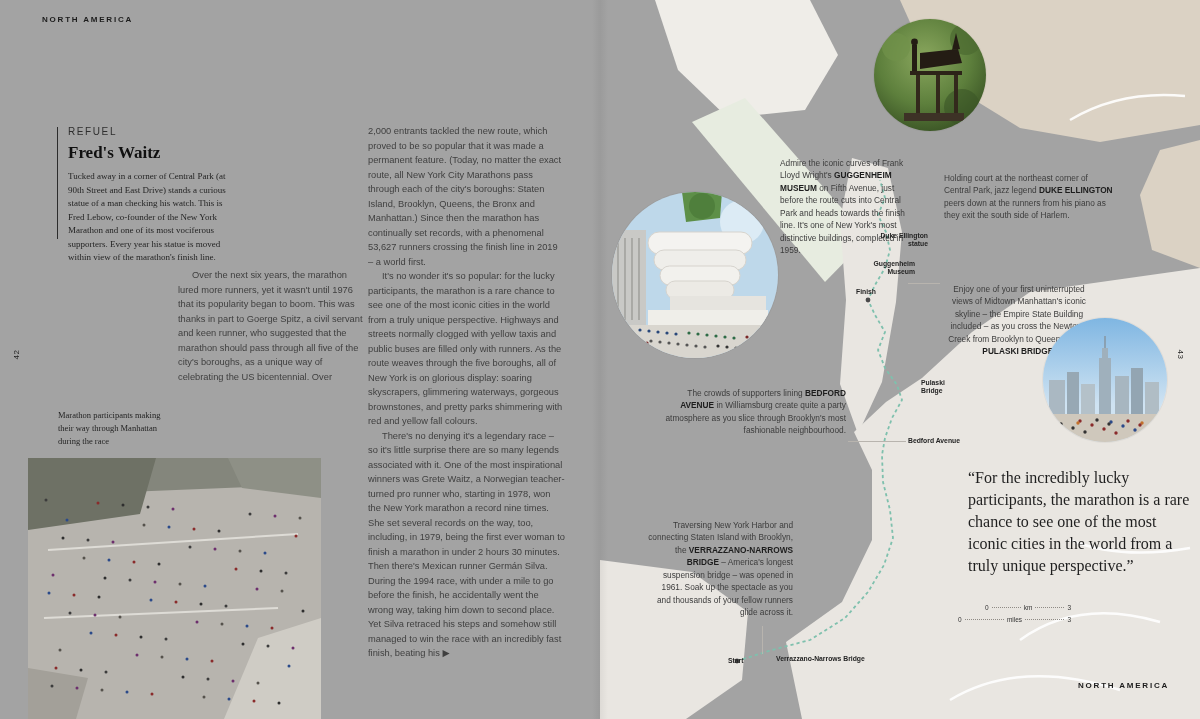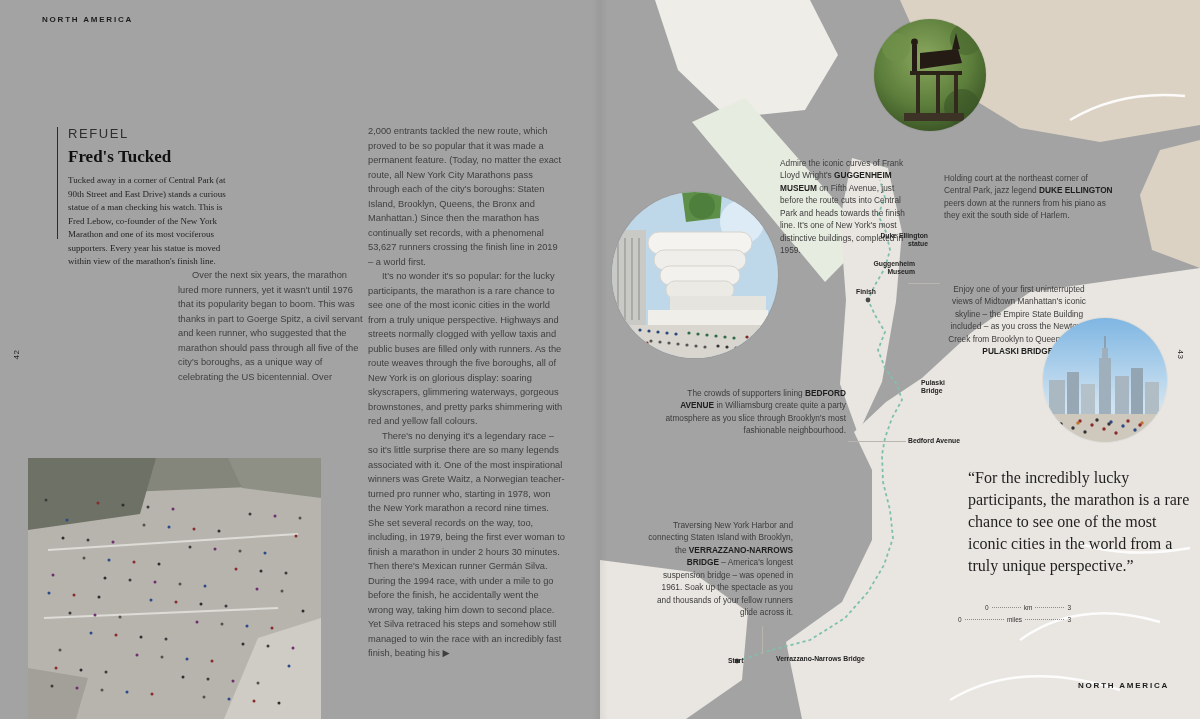--- a/index.html
+++ b/index.html
@@ -9,21 +9,21 @@
   
   .gutter{left:592px;top:0;width:16px;height:719px;
           background:linear-gradient(90deg,rgba(0,0,0,0) 0%,rgba(0,0,0,.05) 50%,rgba(0,0,0,0) 100%);}
   
   .region-head{font-size:8px;font-weight:bold;letter-spacing:1.8px;color:#1c1c1c;}
   .folio{font-size:8px;color:#222;letter-spacing:.5px;}
   .rot-l{transform:rotate(-90deg);}
   .rot-r{transform:rotate(90deg);}
   
   .vrule{width:1px;background:#2c2c2c;}
-  .kicker{font-size:13px;letter-spacing:1.6px;color:#2e2e2e;margin:0 0 6px 0;}
+  .kicker{font-size:10px;letter-spacing:1.6px;color:#2e2e2e;margin:0 0 6px 0;}
   .refuel-title{font-family:"Liberation Serif",serif;font-size:17px;font-weight:bold;color:#101010;margin:0 0 7px 0;}
   .serif-body{font-family:"Liberation Serif",serif;font-size:9px;line-height:1.5;color:#242424;margin:0;}
   
   .col p{margin:0;font-size:9.3px;line-height:1.56;color:#3f3f3f;}
   .col p.ind{text-indent:14px;}
   .photo-cap{font-family:"Liberation Serif",serif;font-size:8.5px;line-height:1.55;color:#242424;margin:0;}
   
   .cap{font-size:8.3px;line-height:1.5;color:#3c3c3c;margin:0;}
   .cap b{color:#1d1d1d;}
   .cap.right{text-align:right;}
@@ -75,28 +75,29 @@
   </svg>
 
   <div class="abs region-head" style="left:42px;top:15px;">NORTH AMERICA</div>
 
   <div class="abs folio rot-l" style="left:12px;top:350px;">42</div>
 
   <div class="abs vrule" style="left:57px;top:127px;height:112px;"></div>
 
   <div class="abs" style="left:68px;top:126px;width:162px;">
     <p class="kicker">REFUEL</p>
-    <h2 class="refuel-title">Fred's Tucked</h2>
+    <h2 class="refuel-title">Fred's Waitz</h2>
     <p class="serif-body">Tucked away in a corner of Central Park (at 90th Street and East Drive) stands a curious statue of a man checking his watch. This is Fred Lebow, co-founder of the New York Marathon and one of its most vociferous supporters. Every year his statue is moved within view of the marathon's finish line.</p>
   </div>
 
   <div class="abs col" style="left:178px;top:268px;width:192px;">
     <p class="ind">Over the next six years, the marathon lured more runners, yet it wasn't until 1976 that its popularity began to boom. This was thanks in part to Goerge Spitz, a civil servant and keen runner, who suggested that the marathon should pass through all five of the city's boroughs, as a unique way of celebrating the US bicentennial. Over</p>
   </div>
 
+  <p class="abs photo-cap" style="left:58px;top:409px;width:120px;">Marathon participants making their way through Manhattan during the race</p>
 
   <div class="abs photo-rect" style="left:28px;top:458px;width:293px;height:261px;">
     <svg width="293" height="261" viewBox="0 0 293 261">
       <rect width="293" height="261" fill="#b7b4ae"></rect>
       <path d="M0,0 L293,0 L293,26 L0,38 Z" fill="#84867c"></path>
       <path d="M0,0 L128,0 L112,56 L0,72 Z" fill="#6e7165"></path>
       <path d="M200,0 L293,0 L293,40 L214,30 Z" fill="#8e9086"></path>
       <path d="M230,180 L293,160 L293,261 L196,261 Z" fill="#cfccc5"></path>
       <path d="M0,210 L60,220 L48,261 L0,261 Z" fill="#a3a099"></path>
       <g stroke="#e8e6e1" stroke-width="2" opacity=".8">

